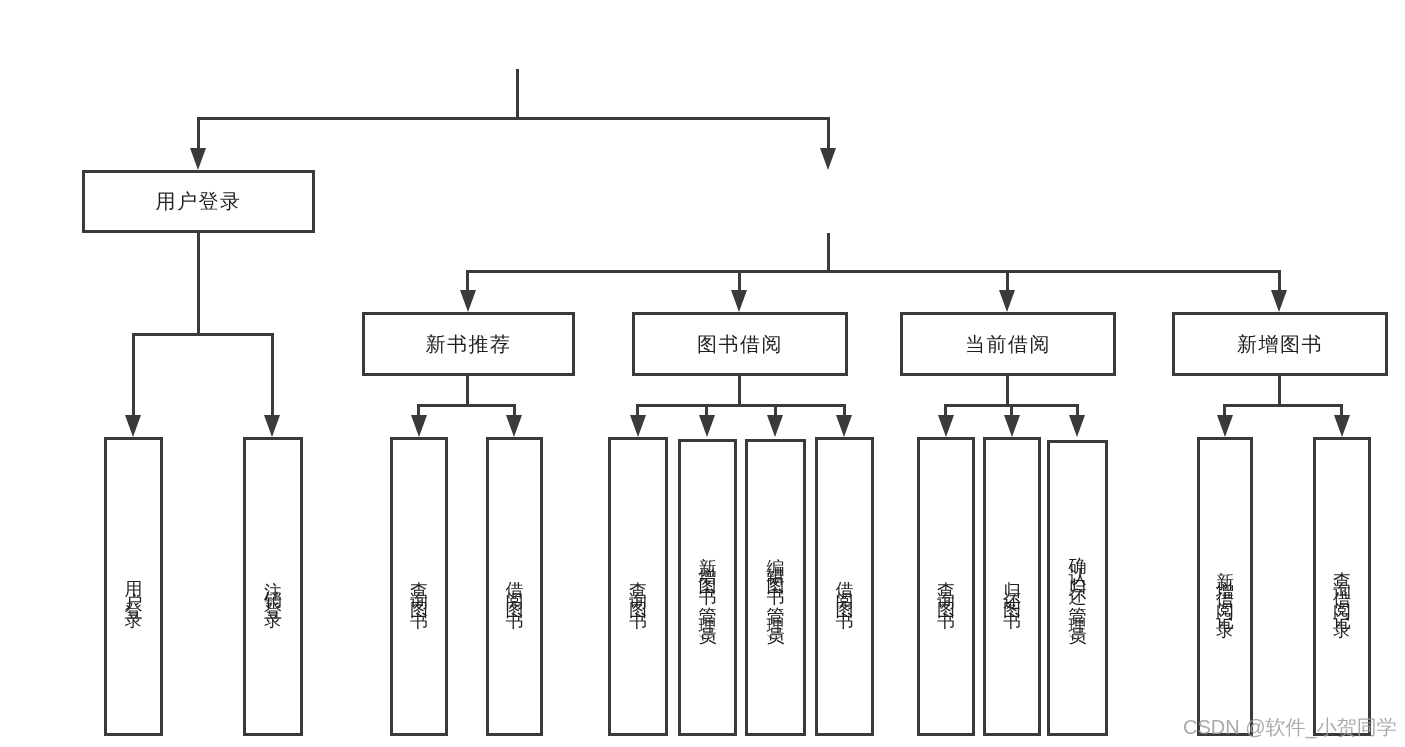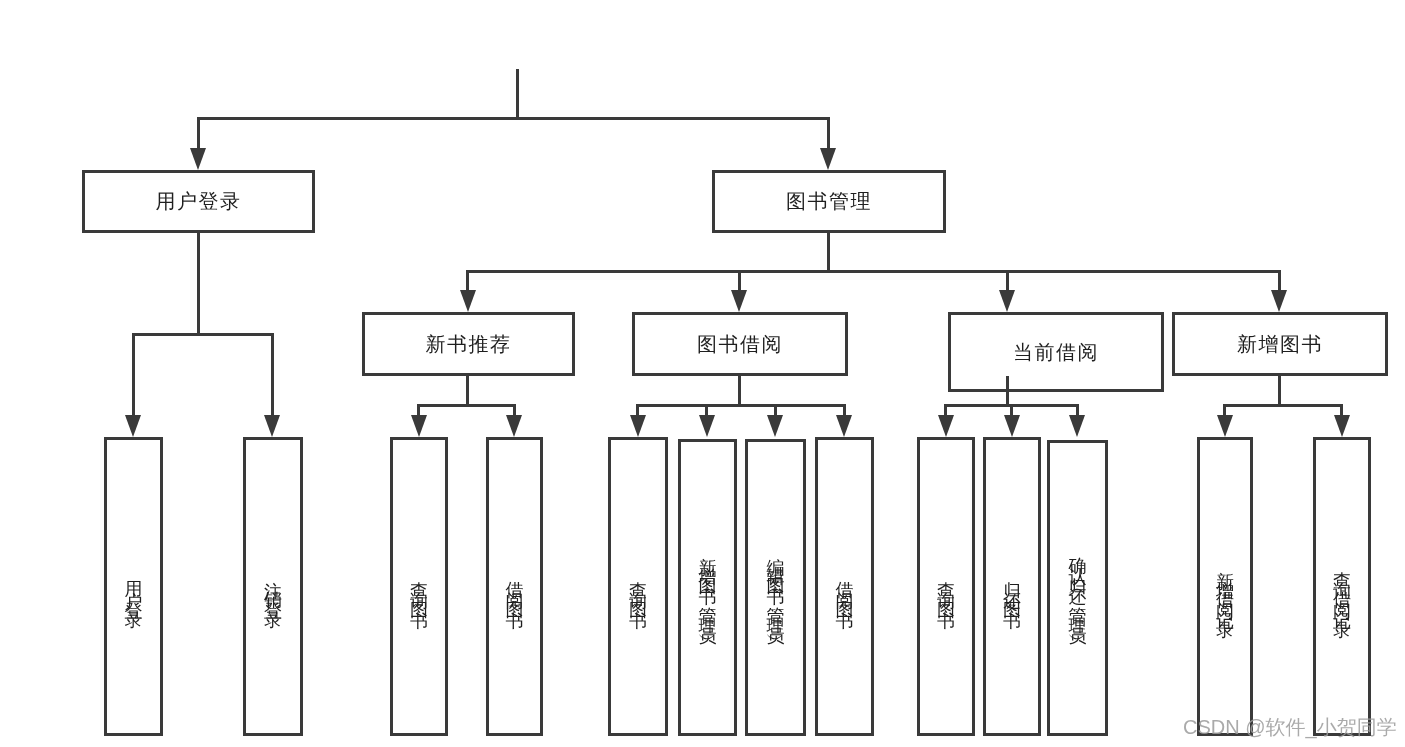--- a/index.html
+++ b/index.html
@@ -56,23 +56,20 @@
   <div class="vline" style="left:516px;top:69px;height:50px;"></div>
   <div class="hline" style="left:197px;top:117px;width:633px;"></div>
   <div class="vline" style="left:197px;top:117px;height:34px;"></div>
   <div class="arrow" style="left:190px;top:148px;"></div>
   <div class="vline" style="left:827px;top:117px;height:34px;"></div>
   <div class="arrow" style="left:820px;top:148px;"></div>
 
   <div class="node" style="left:82px;top:170px;width:233px;height:63px;">
     <span class="h-label">用户登录</span>
   </div>
-  <div class="node" style="left:712px;top:170px;width:234px;height:63px;">
-    <span class="h-label">图书管理</span>
-  </div>
 
   <div class="vline" style="left:197px;top:233px;height:102px;"></div>
   <div class="hline" style="left:132px;top:333px;width:142px;"></div>
   <div class="vline" style="left:132px;top:333px;height:86px;"></div>
   <div class="arrow" style="left:125px;top:415px;"></div>
   <div class="vline" style="left:271px;top:333px;height:86px;"></div>
   <div class="arrow" style="left:264px;top:415px;"></div>
 
   <div class="vline" style="left:827px;top:233px;height:40px;"></div>
   <div class="hline" style="left:467px;top:270px;width:814px;"></div>
@@ -84,21 +81,21 @@
   <div class="arrow" style="left:999px;top:290px;"></div>
   <div class="vline" style="left:1278px;top:270px;height:25px;"></div>
   <div class="arrow" style="left:1271px;top:290px;"></div>
 
   <div class="node" style="left:632px;top:312px;width:216px;height:64px;">
     <span class="h-label">图书借阅</span>
   </div>
   <div class="node" style="left:362px;top:312px;width:213px;height:64px;">
     <span class="h-label">新书推荐</span>
   </div>
-  <div class="node" style="left:900px;top:312px;width:216px;height:80px;margin-left:48px;">
+  <div class="node" style="left:900px;top:312px;width:216px;height:64px;">
     <span class="h-label">当前借阅</span>
   </div>
   <div class="node" style="left:1172px;top:312px;width:216px;height:64px;">
     <span class="h-label">新增图书</span>
   </div>
 
   <div class="vline" style="left:466px;top:376px;height:31px;"></div>
   <div class="hline" style="left:417px;top:404px;width:99px;"></div>
   <div class="vline" style="left:417px;top:404px;height:14px;"></div>
   <div class="arrow" style="left:411px;top:415px;"></div>

